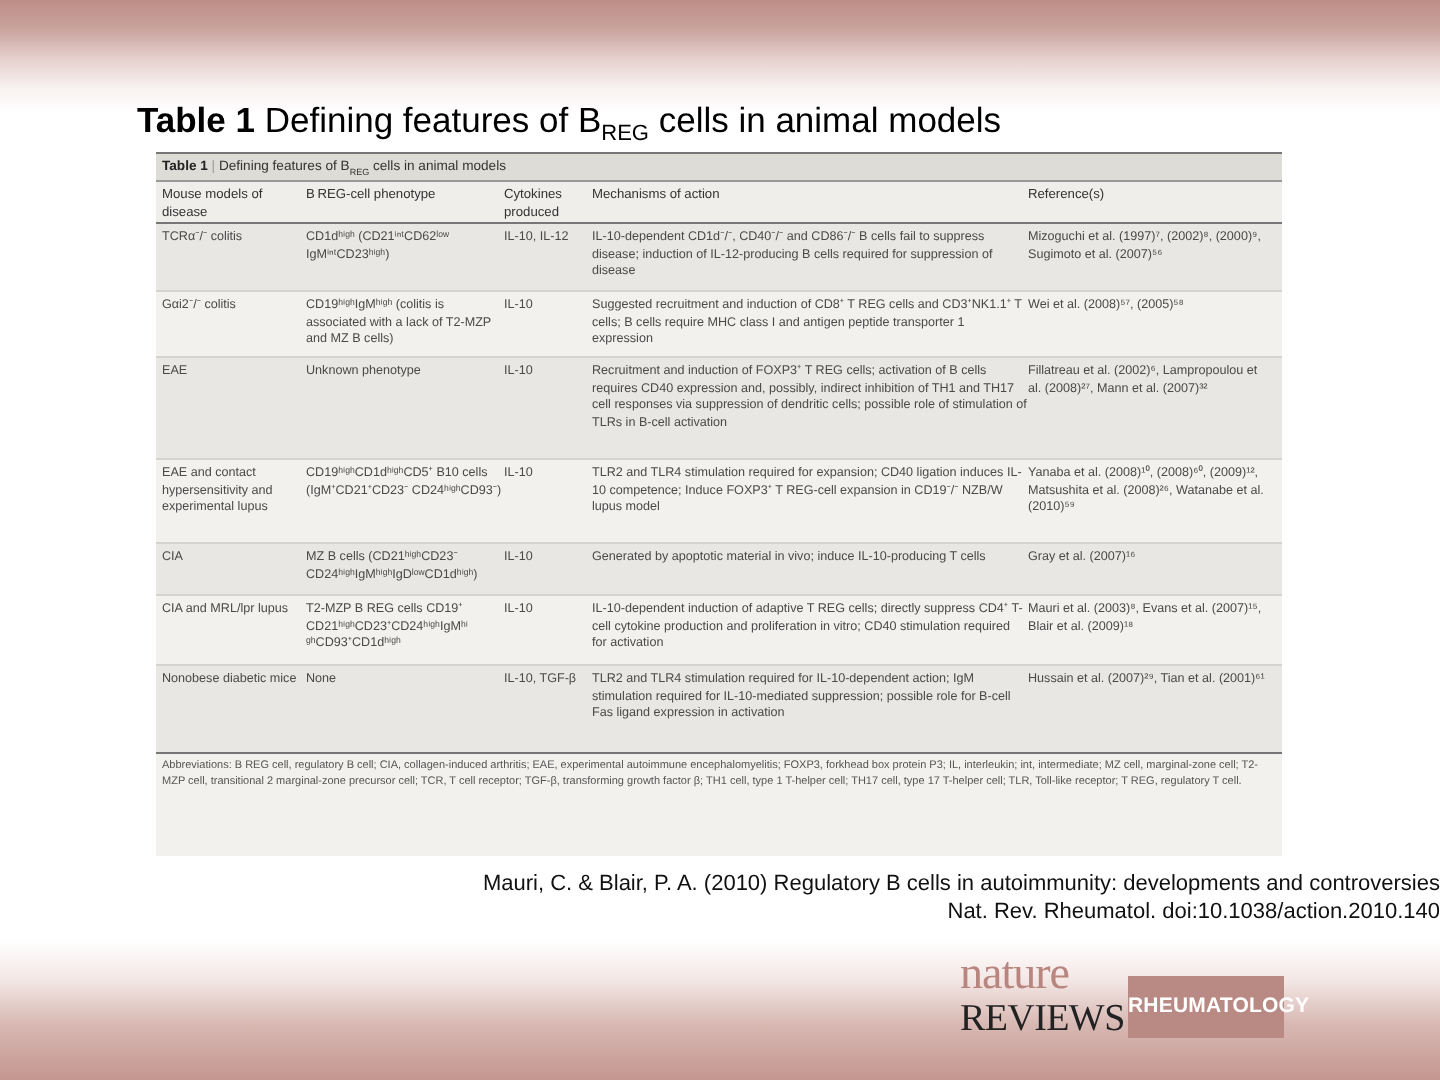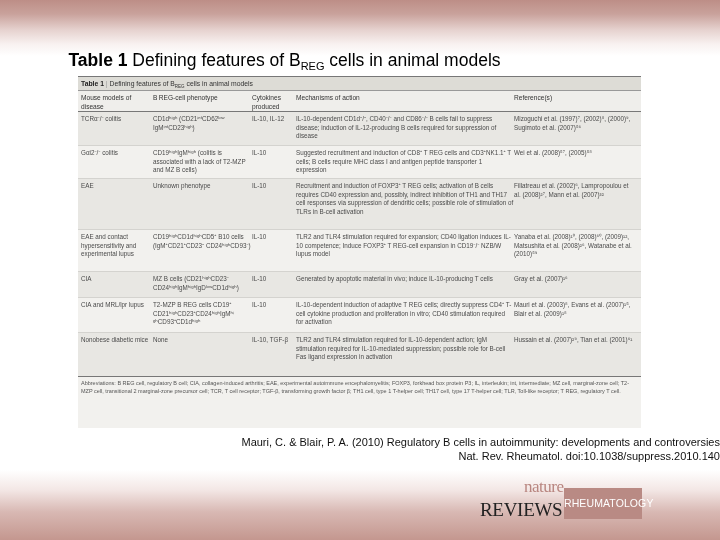--- a/index.html
+++ b/index.html
@@ -50,29 +50,29 @@
     position:absolute; left:0; width:720px; top:435px; text-align:right;
     font-size:11px; line-height:14px; color:#111;
   }
   .citation .journal { }
 
   .logo {
     position:absolute; left:480px; top:478px; height:42px; width:150px;
   }
   .logo .nature {
     position:absolute; left:0; top:-5px; font-family:"Liberation Serif", serif;
-    font-size:17px; color:#b8857f; letter-spacing:-0.5px; line-height:27px;margin-left:44px;
+    font-size:23px; color:#b8857f; letter-spacing:-0.5px; line-height:27px;
   }
   .logo .reviews {
     position:absolute; left:0; top:22px; font-family:"Liberation Serif", serif;
     font-size:19px; color:#222; letter-spacing:-0.3px; line-height:20px;
   }
   .logo .band {
     position:absolute; left:84px; top:10px; width:78px; height:31px;
-    background:#b98a84; color:#fff; font-weight:normal; font-size:10.5px;
+    background:#b98a84; color:#fff; font-weight:bold; font-size:10.5px;
     line-height:31px; text-align:center; letter-spacing:0.1px;
   }
 </style>
 </head>
 <body>
 
 <div class="slide-title">
   <b>Table 1</b><span> Defining features of B</span><sub>REG</sub><span> cells in animal models</span>
 </div>
 
@@ -135,20 +135,20 @@
     <div class="c2">None</div>
     <div class="c3">IL-10, TGF-β</div>
     <div class="c4">TLR2 and TLR4 stimulation required for IL-10-dependent action; IgM stimulation required for IL-10-mediated suppression; possible role for B-cell Fas ligand expression in activation</div>
     <div class="c5">Hussain et al. (2007)²⁹, Tian et al. (2001)⁶¹</div>
   </div>
   <div class="abbr">Abbreviations: B REG cell, regulatory B cell; CIA, collagen-induced arthritis; EAE, experimental autoimmune encephalomyelitis; FOXP3, forkhead box protein P3; IL, interleukin; int, intermediate; MZ cell, marginal-zone cell; T2-MZP cell, transitional 2 marginal-zone precursor cell; TCR, T cell receptor; TGF-β, transforming growth factor β; TH1 cell, type 1 T-helper cell; TH17 cell, type 17 T-helper cell; TLR, Toll-like receptor; T REG, regulatory T cell.</div>
 </div>
 
 <div class="citation">
   <div>Mauri, C. &amp; Blair, P. A. (2010) Regulatory B cells in autoimmunity: developments and controversies</div>
-  <div><span class="journal">Nat. Rev. Rheumatol.</span><span> doi:10.1038/suppress.2010.140</span></div>
+  <div><span class="journal">Nat. Rev. Rheumatol.</span><span> doi:10.1038/action.2010.140</span></div>
 </div>
 
 <div class="logo">
   <div class="nature">nature</div>
   <div class="reviews">REVIEWS</div>
   <div class="band">RHEUMATOLOGY</div>
 </div>
 
 </body></html>

